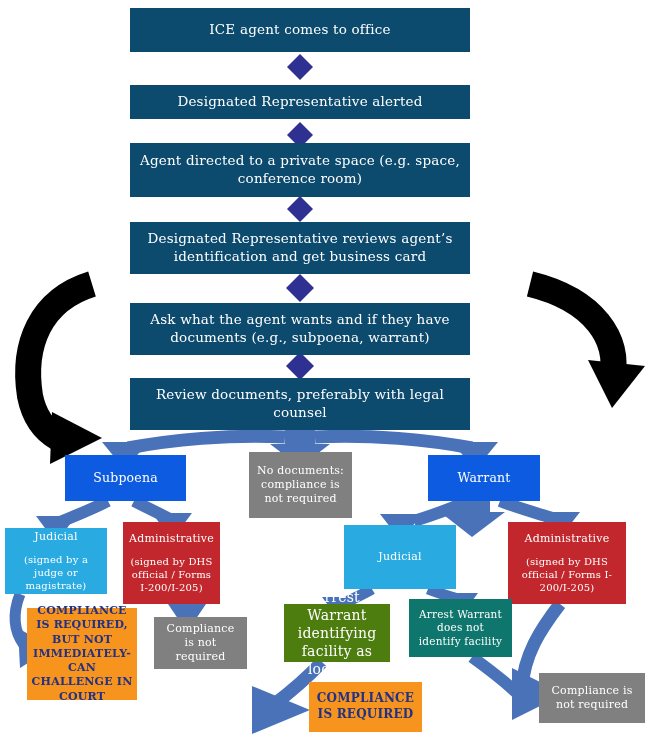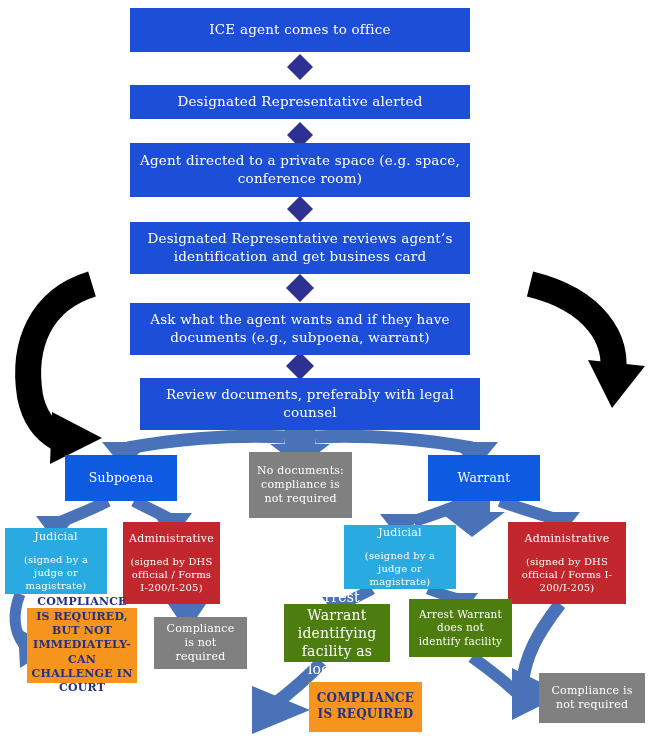--- a/index.html
+++ b/index.html
@@ -8,44 +8,44 @@
     position:relative; width:650px; height:738px; background:#ffffff; overflow:hidden;
   }
   .connectors { position:absolute; left:0; top:0; z-index:0; }
   .box {
     position:absolute; z-index:2;
     display:flex; align-items:center; justify-content:center;
     text-align:center; color:#ffffff; line-height:1.3;
     padding:3px 10px; letter-spacing:0.2px;
   }
   
-  .step { left:130px; width:340px; background:#1d4ed8; font-size:13.5px; }
+  .step { left:130px; width:340px; background:#0c4a6e; font-size:13.5px; }
   .s1 { top:8px;   height:44px; }
   .s2 { top:85px;  height:34px; }
   .s3 { top:143px; height:54px; }
   .s4 { top:222px; height:52px; }
   .s5 { top:303px; height:52px; }
-  .s6 { top:378px; height:52px;margin-left:10px; }
+  .s6 { top:378px; height:52px; }
   
-  .subpoena { left:65px;  top:455px; width:112px; height:46px; background:#0d5be1; font-size:12.5px; }
+  .subpoena { left:65px;  top:455px; width:121px; height:46px; background:#0d5be1; font-size:12.5px; }
   .nodocs   { left:249px; top:452px; width:103px; height:66px; background:#808080; font-size:11px; padding:3px 6px; }
   .warrant  { left:428px; top:455px; width:112px; height:46px; background:#0d5be1; font-size:12.5px; }
   
   .doc { flex-direction:column; gap:9px; padding:4px 6px; }
   .doc .t  { font-size:11px; }
   .doc .st { font-size:10px; }
   .jud-l { left:5px;   top:528px; width:102px; height:66px; background:#29abe2; }
   .adm-l { left:123px; top:522px; width:97px;  height:82px; background:#c1272d; }
   .jud-r { left:344px; top:525px; width:112px; height:64px; background:#29abe2; }
   .adm-r { left:508px; top:522px; width:118px; height:82px; background:#c1272d; }
   
-  .out-challenge { left:27px;  top:608px; width:110px; height:75px; background:#f7941e; color:#213185; font-weight:bold; font-size:11px; padding:4px 2px; }
+  .out-challenge { left:27px;  top:608px; width:110px; height:92px; background:#f7941e; color:#213185; font-weight:bold; font-size:11px; padding:4px 2px; }
   .out-gray-l    { left:154px; top:617px; width:93px;  height:52px; background:#808080; font-size:11px; }
   .out-arrest-id { left:284px; top:604px; width:106px; height:58px; background:#4d7c0f; font-size:14px; padding:3px 6px; }
-  .out-arrest-no { left:409px; top:599px; width:103px; height:58px; background:#4d7c0f; font-size:10.5px; padding:3px 6px; }
+  .out-arrest-no { left:409px; top:599px; width:103px; height:58px; background:#0f766e; font-size:10.5px; padding:3px 6px; }
   .out-required  { left:309px; top:682px; width:113px; height:50px; background:#f7941e; color:#213185; font-weight:bold; font-size:12px; }
   .out-gray-r    { left:539px; top:673px; width:106px; height:50px; background:#808080; font-size:11px; }
 </style>
 </head>
 <body>
 
 <div class="canvas">
 
   <svg class="connectors" width="650" height="738" viewBox="0 0 650 738">
 
@@ -114,21 +114,20 @@
   <div class="box doc jud-l">
     <span class="t">Judicial</span>
     <span class="st">(signed by a judge or magistrate)</span>
   </div>
   <div class="box doc adm-l">
     <span class="t">Administrative</span>
     <span class="st">(signed by DHS official / Forms I-200/I-205)</span>
   </div>
   <div class="box doc jud-r">
     <span class="t">Judicial</span>
-    <span class="st">(seigned by a judge or magistrate)</span>
   </div>
   <div class="box doc adm-r">
     <span class="t">Administrative</span>
     <span class="st">(signed by DHS official / Forms I-200/I-205)</span>
   </div>
 
   <div class="box out-challenge">COMPLIANCE IS REQUIRED, BUT NOT IMMEDIATELY- CAN CHALLENGE IN COURT</div>
   <div class="box out-gray-l">Compliance is not required</div>
   <div class="box out-arrest-id">Arrest Warrant identifying facility as location</div>
   <div class="box out-arrest-no">Arrest Warrant does not identify facility</div>

